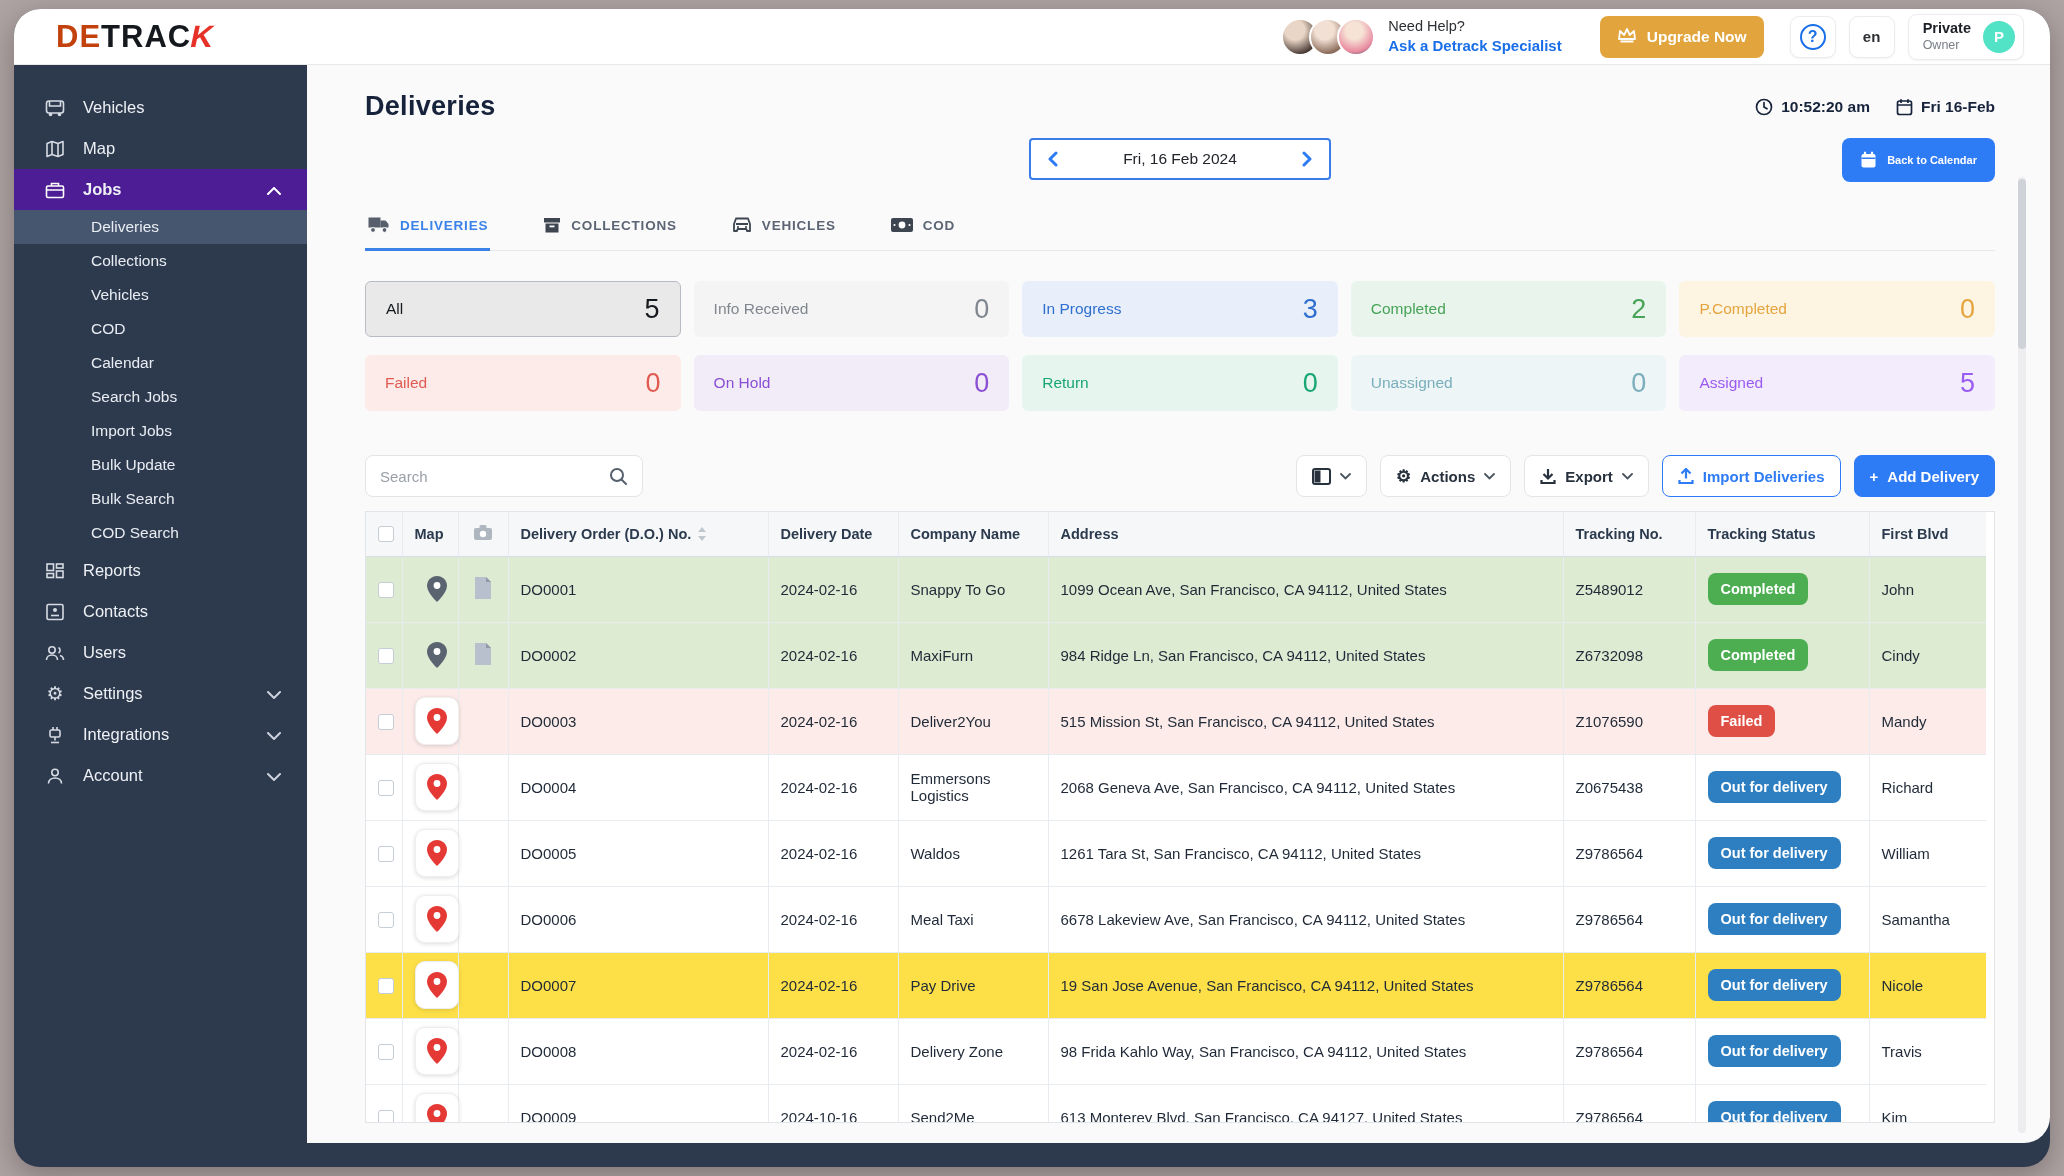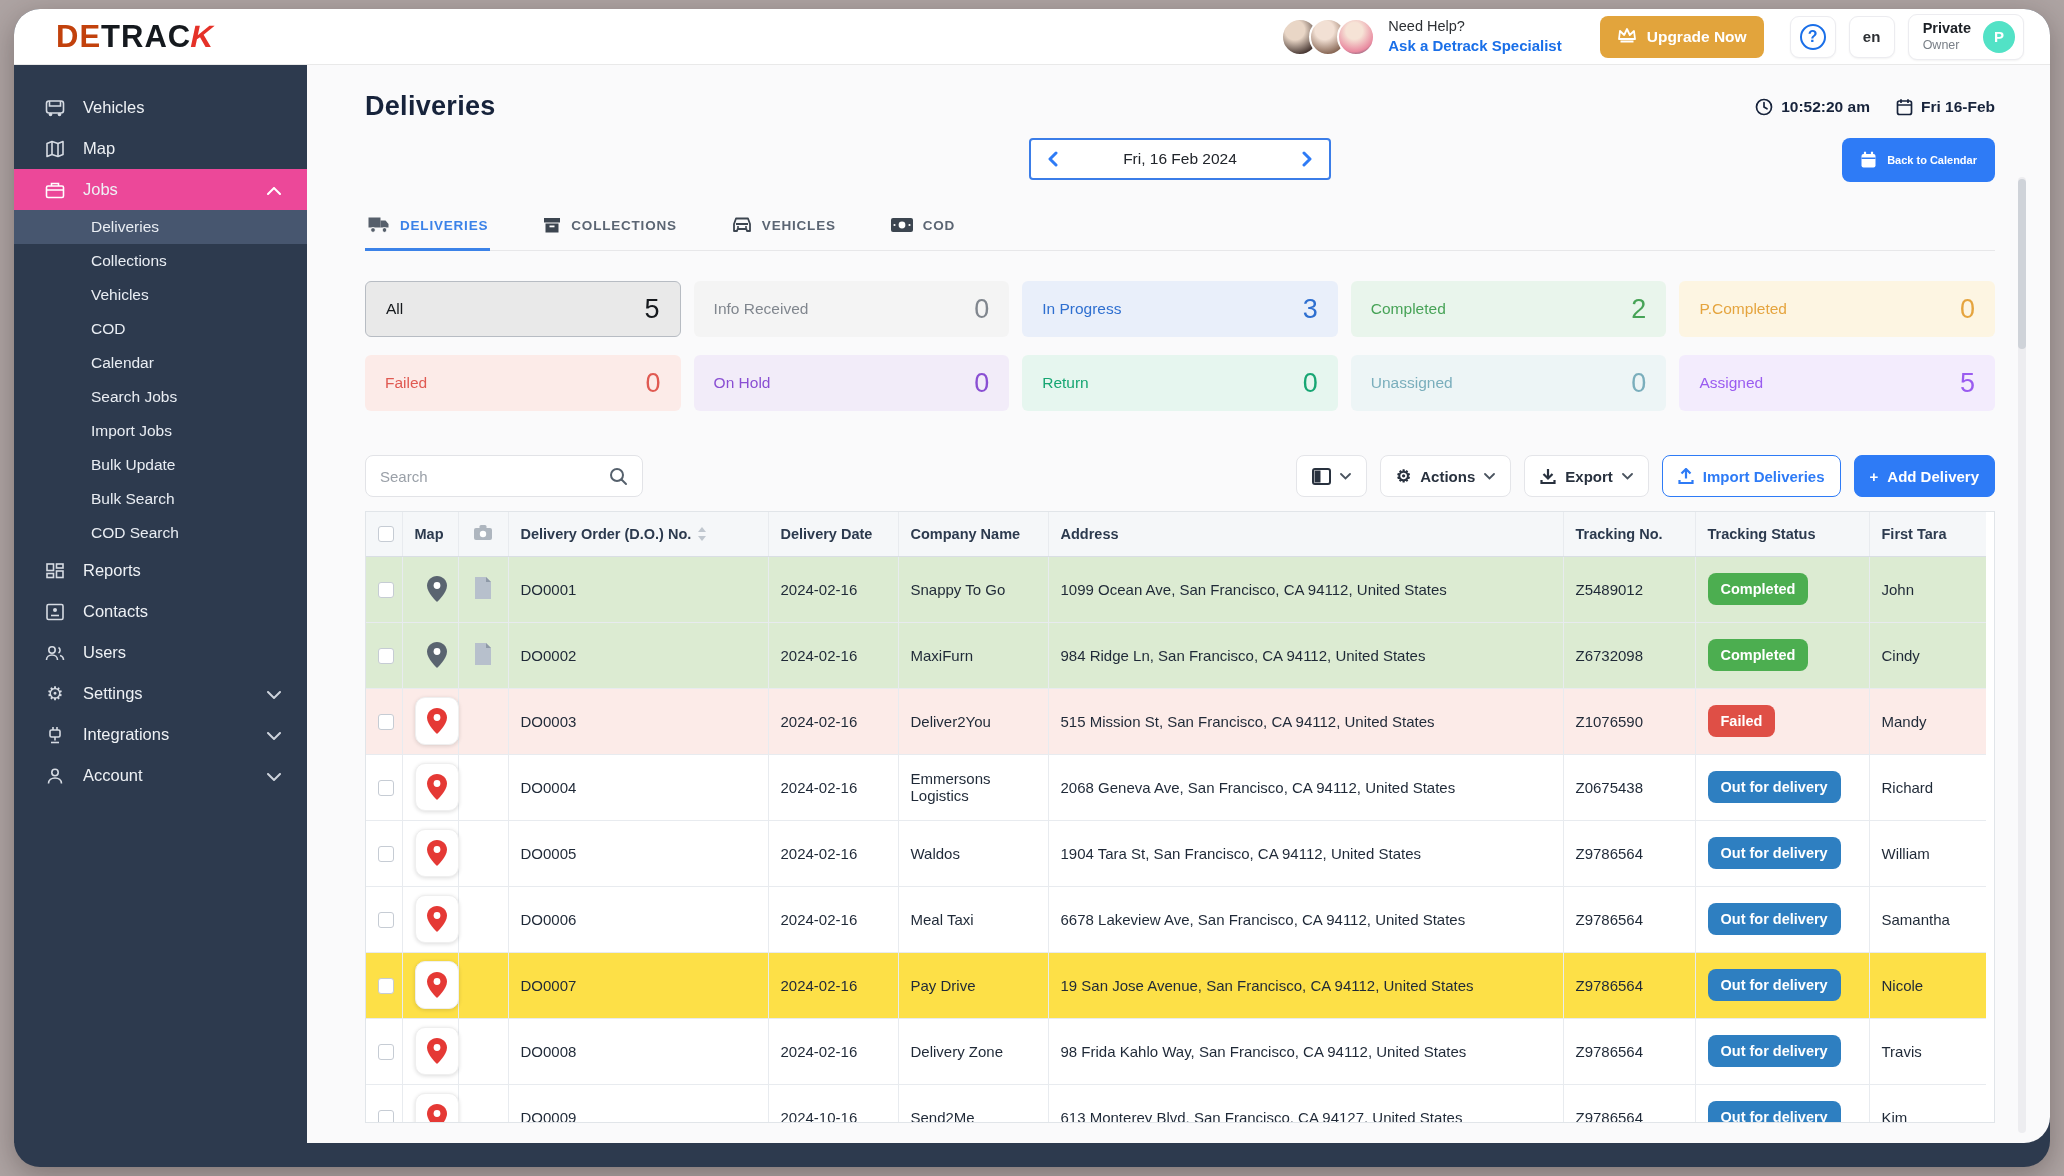--- a/index.html
+++ b/index.html
@@ -44,21 +44,21 @@
 
   
   .body-row { display:flex; height:1078px; }
 
   .sidebar { width:293px; background:#2d3a4e; padding-top:22px; flex:none; }
   .s-item { display:flex; align-items:center; gap:17px; padding:0 26px 0 30px; height:41px; color:#eef1f5;
             font-size:16.5px; cursor:pointer; }
   .s-item svg, .s-item .gear-glyph { flex:none; }
   .gear-glyph { font-size:19px; color:#d6dbe3; width:22px; text-align:center; line-height:1; }
   .s-item .chev { margin-left:auto; }
-  .jobs-parent { background:#ec4899; }
+  .jobs-parent { background:#4c1d95;font-weight:bold; }
   .s-sub { display:block; padding:0 26px 0 77px; height:34px; line-height:34px; font-size:15.5px; color:#e9edf3;
            cursor:pointer; }
   .s-sub.active { background:#47566f; }
 
   .content { flex:1; background:#fafafb; position:relative; overflow:hidden; border-bottom-right-radius:26px; }
 
   .page-head { margin:26px 55px 0 58px; display:flex; justify-content:space-between; align-items:center; }
   .page-title { font-size:27px; font-weight:800; color:#17233b; letter-spacing:.3px; }
   .meta { display:flex; gap:26px; }
   .meta-item { display:flex; gap:8px; align-items:center; font-weight:bold; font-size:15.5px; color:#17233b; }
@@ -486,21 +486,21 @@
                       <polygon points="5,0 9,5 1,5" fill="#c0c7cf"></polygon>
                       <polygon points="5,14 9,9 1,9" fill="#c0c7cf"></polygon>
                     </svg>
                   </span>
               </th>
               <th>Delivery Date</th>
               <th>Company Name</th>
               <th>Address</th>
               <th>Tracking No.</th>
               <th>Tracking Status</th>
-              <th>First Tara</th>
+              <th>First Blvd</th>
             </tr>
           </thead>
           <tbody>
   <tr style="background: rgb(220, 235, 210);">
     <td class="c-center"><span class="checkbox"></span></td>
     <td class="c-center">
       <span class="pinwrap">
         <svg width="20" height="26" viewBox="0 0 20 26">
                       <path d="M10 0 C4.5 0 0 4.4 0 9.8 C0 17 10 26 10 26 C10 26 20 17 20 9.8 C20 4.4 15.5 0 10 0 Z" fill="currentColor"></path>
                       <circle cx="10" cy="9.5" r="3.4" fill="#fff"></circle>
@@ -604,21 +604,21 @@
                       <circle cx="10" cy="9.5" r="3.4" fill="#fff"></circle>
                     </svg>
       </span>
     </td>
     <td class="c-center">
       <span></span>
     </td>
     <td>DO0005</td>
     <td>2024-02-16</td>
     <td>Waldos</td>
-    <td>1904 Tara St, San Francisco, CA 94112, United States</td>
+    <td>1261 Tara St, San Francisco, CA 94112, United States</td>
     <td>Z9786564</td>
     <td><span class="badge" style="background: rgb(46, 127, 193);">Out for delivery</span></td>
     <td>William</td>
   </tr>
 
   <tr style="background: rgb(255, 255, 255);">
     <td class="c-center"><span class="checkbox"></span></td>
     <td class="c-center">
       <span class="pinwrap pin-btn">
         <svg width="20" height="26" viewBox="0 0 20 26">

